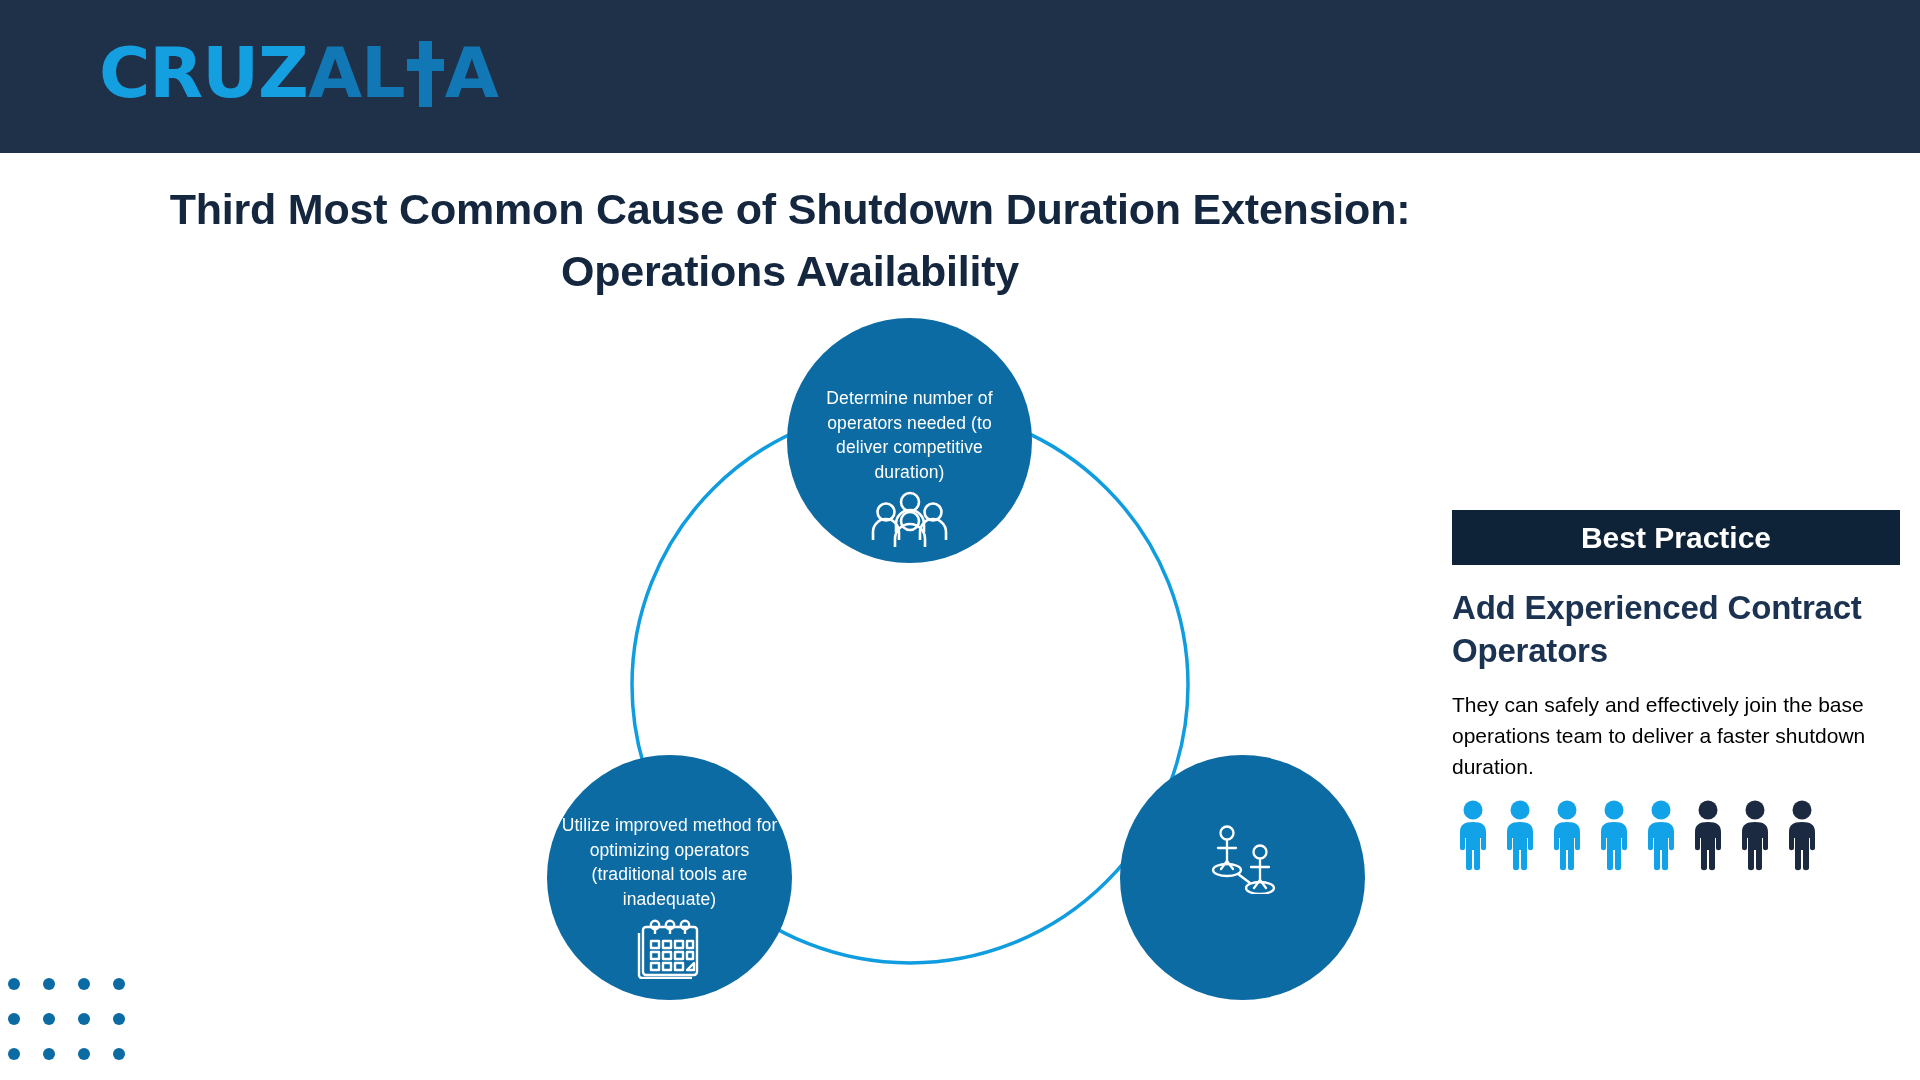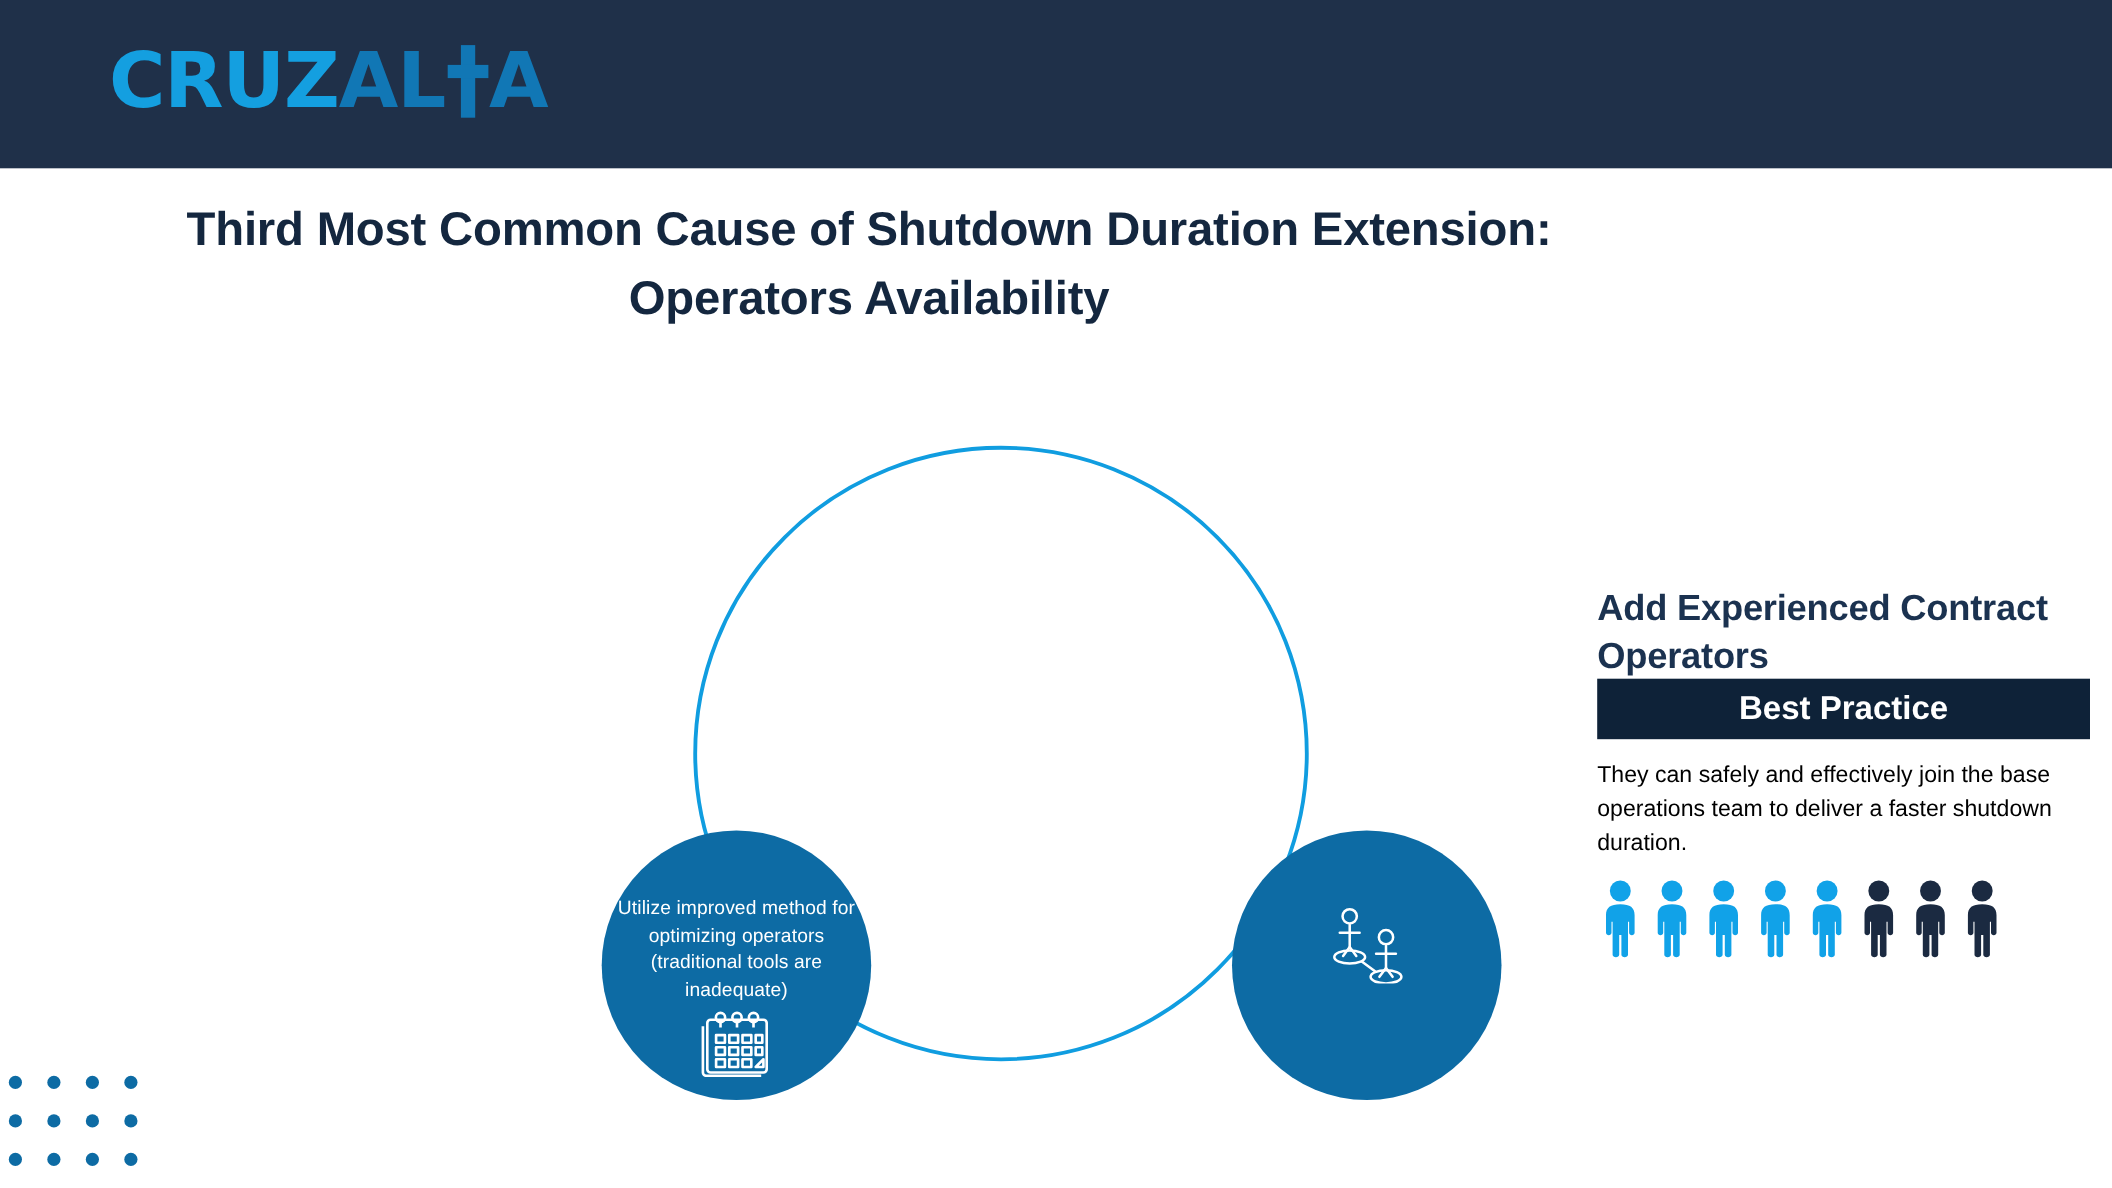--- a/index.html
+++ b/index.html
@@ -201,29 +201,46 @@
       <svg width="40" height="70" viewBox="0 0 40 70" style="vertical-align:-12px;" aria-hidden="true">
         <rect x="14" y="2" width="13" height="66" fill="#1177b5"></rect>
         <rect x="2" y="20" width="37" height="12" fill="#1177b5"></rect>
       </svg>
     </span><span class="part-b">A</span>
   </div>
 </div>
 
 <div id="page-title">
   <span class="line">Third Most Common Cause of Shutdown Duration Extension:</span>
-  <span class="line">Operators Availability</span>
+  <span class="line">Operations Availability</span>
 </div>
 
 <div id="diagram">
 
   <svg id="ring-svg" viewBox="0 0 900 780">
     <circle cx="380" cy="385" r="278" fill="none" stroke="#109de0" stroke-width="3.5"></circle>
   </svg>
 
+  <div class="node-circle" id="node-top">
+    <div class="node-label">Determine number of operators needed (to deliver competitive duration)</div>
+    <div class="node-icon">
+      <svg width="78" height="58" viewBox="0 0 78 58" aria-hidden="true">
+        <g fill="none" stroke="#ffffff" stroke-width="2.6">
+          <circle cx="39" cy="12" r="9"></circle>
+          <path d="M25 42 v-8 a14 14 0 0 1 28 0 v8"></path>
+          <circle cx="15" cy="22" r="8.5"></circle>
+          <path d="M2 50 v-8 a13 13 0 0 1 26 0 v8"></path>
+          <circle cx="62" cy="22" r="8.5"></circle>
+          <path d="M49 50 v-8 a13 13 0 0 1 26 0 v8"></path>
+          <circle cx="39" cy="31" r="9"></circle>
+          <path d="M24 57 v-8 a15 15 0 0 1 30 0 v8"></path>
+        </g>
+      </svg>
+    </div>
+  </div>
 
 
   <div class="node-circle" id="node-left">
     <div class="node-label">Utilize improved method for optimizing operators (traditional tools are inadequate)</div>
     <div class="node-icon">
       <svg width="66" height="62" viewBox="0 0 66 62" aria-hidden="true">
         <g fill="none" stroke="#ffffff" stroke-width="2.4" stroke-linejoin="round">
           <rect x="6" y="10" width="54" height="48" rx="3"></rect>
           <path d="M2 16 v42 a3 3 0 0 0 3 3 h50"></path>
           <circle cx="18" cy="8" r="4.2"></circle>
@@ -262,24 +279,24 @@
           <path d="M55 56 l-6 8 M55 56 l6 8"></path>
           <ellipse cx="55" cy="64" rx="14" ry="6"></ellipse>
           <path d="M33 50 L45 59"></path>
         </g>
       </svg>
     </div>
   </div>
 </div>
 
 <div id="best-practice-panel">
-  <div id="best-practice-title">Add Experienced Contract Operators</div>
   <div id="best-practice-header">
     <span>Best Practice</span>
   </div>
+  <div id="best-practice-title">Add Experienced Contract Operators</div>
   <div id="best-practice-body">They can safely and effectively join the base operations team to deliver a faster shutdown duration.</div>
   <div id="people-row">
       <span><svg width="42" height="72" viewBox="0 0 42 72" aria-hidden="true">
           <circle cx="21" cy="10" r="9.5" fill="#11a2e8"></circle>
           <path d="M21 22 c-9 0 -13 3 -13 10 v16 c0 3 5 3 5 0 v-10 h1 v30 c0 3 6 3 6 0 v-18 h2 v18 c0 3 6 3 6 0 v-30 h1 v10 c0 3 5 3 5 0 v-16 c0 -7 -4 -10 -13 -10 z" fill="#11a2e8"></path>
         </svg></span>
       <span><svg width="42" height="72" viewBox="0 0 42 72" aria-hidden="true">
           <circle cx="21" cy="10" r="9.5" fill="#11a2e8"></circle>
           <path d="M21 22 c-9 0 -13 3 -13 10 v16 c0 3 5 3 5 0 v-10 h1 v30 c0 3 6 3 6 0 v-18 h2 v18 c0 3 6 3 6 0 v-30 h1 v10 c0 3 5 3 5 0 v-16 c0 -7 -4 -10 -13 -10 z" fill="#11a2e8"></path>
         </svg></span>

